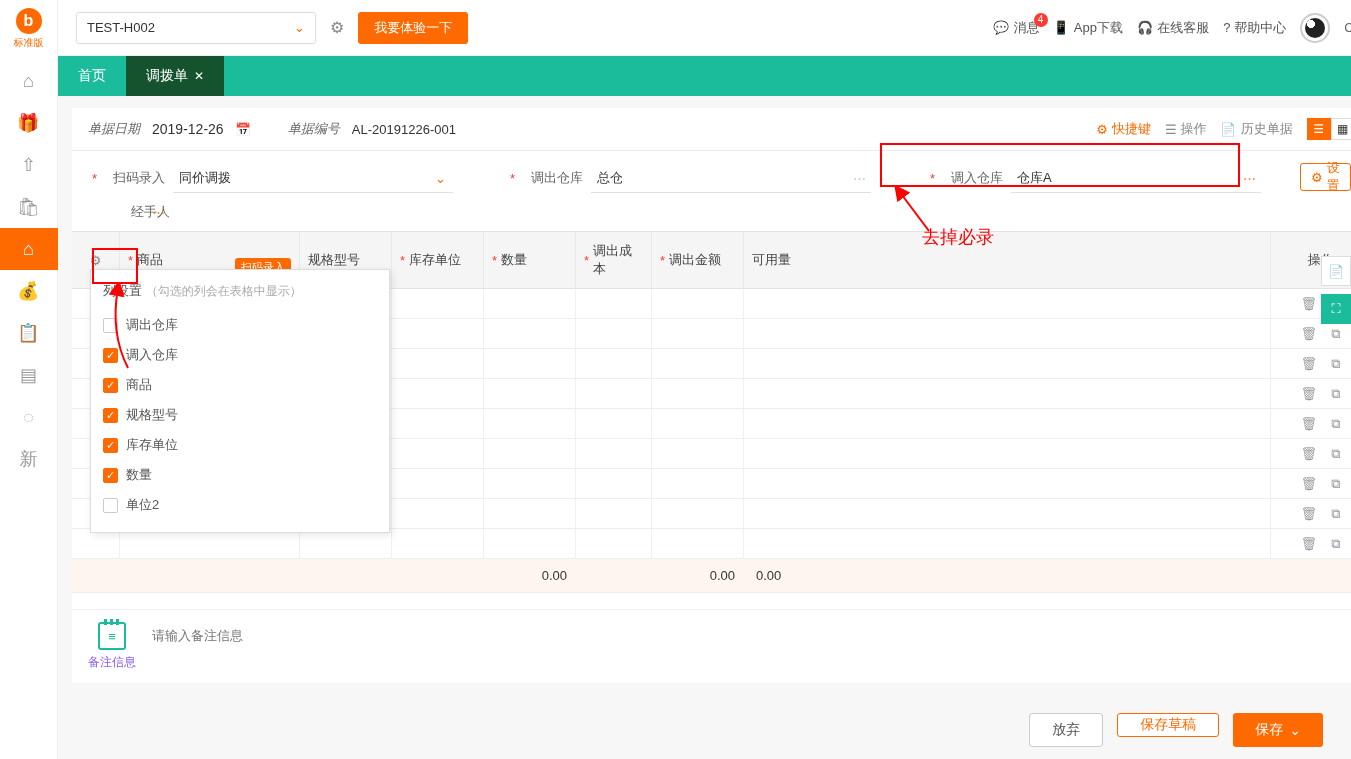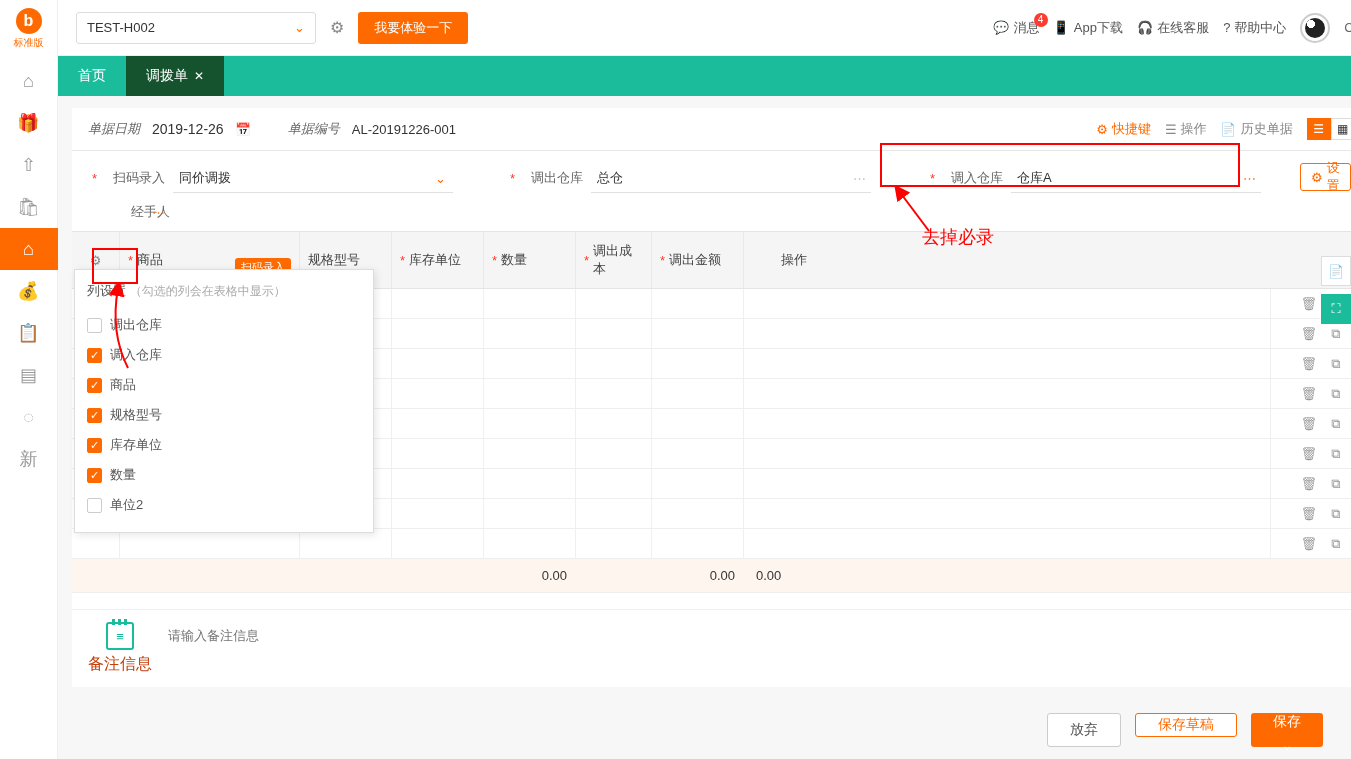--- a/index.html
+++ b/index.html
@@ -90,21 +90,21 @@
 .td-qty { width: 92px; }
 .td-cost { width: 76px; }
 .td-amt { width: 92px; }
 .td-avail { flex: 1; }
 .td-ops { width: 100px; justify-content: center; gap: 14px; color: #999; border-right: none; }
 .td-ops span { cursor: pointer; }
 .table-footer { display: flex; background: #fef6ee; height: 34px; border-bottom: 1px solid #eee; }
 .tf { padding: 0 8px; display: flex; align-items: center; font-size: 13px; color: #333; border-right: 1px solid transparent; }
 
 
-.col-popup { position: absolute; top: 38px; left: 2px; width: 300px; background: #fff; border: 1px solid #ddd; box-shadow: 2px 2px 8px rgba(0,0,0,0.1); padding: 12px; z-index: 20; }
+.col-popup { position: absolute; top: 38px; left: 18px; width: 300px; background: #fff; border: 1px solid #ddd; box-shadow: 2px 2px 8px rgba(0,0,0,0.1); padding: 12px; z-index: 20; }
 .col-popup-title { color: #555; }
 .col-popup-sub { color: #aaa; font-size: 12px; }
 .col-list { margin-top: 10px; max-height: 220px; overflow-y: scroll; border-right: 0; }
 .col-list::-webkit-scrollbar { width: 16px; }
 .col-list::-webkit-scrollbar-track { background: #f0f0f0; }
 .col-list::-webkit-scrollbar-thumb { background: #c8c8c8; }
 .col-item { display: flex; align-items: center; gap: 8px; padding: 6px 0; color: #555; }
 .chk { width: 15px; height: 15px; border: 1px solid #ccc; border-radius: 2px; display: inline-flex; align-items: center; justify-content: center; font-size: 11px; color: #fff; }
 .chk.on { background: #ff6a00; border-color: #ff6a00; }
 .col-popup-btns { display: flex; justify-content: flex-end; gap: 10px; margin-top: 12px; }
@@ -115,21 +115,21 @@
 .remark-area { margin-top: 16px; background: #fff; padding: 12px 16px; display: flex; gap: 16px; align-items: flex-start; border-top: 1px solid #eee; }
 .remark-icon-area { display: flex; flex-direction: column; align-items: center; gap: 4px; color: #1abc9c; }
 .remark-icon { width: 28px; height: 28px; border: 2px solid #1abc9c; border-radius: 3px; display: flex; align-items: center; justify-content: center; position: relative; }
 .remark-icon::before { content: ""; position: absolute; top: -5px; left: 4px; width: 3px; height: 6px; background: #1abc9c; box-shadow: 6px 0 #1abc9c, 12px 0 #1abc9c; }
 .remark-input { flex: 1; border: none; outline: none; font-size: 13px; padding: 6px 0; }
 
 
 .footer-bar { position: absolute; bottom: 12px; right: 14px; left: 72px; display: flex; justify-content: flex-end; gap: 14px; padding: 0 14px; }
 .btn-discard { border: 1px solid #ccc; background: #fff; color: #555; height: 34px; padding: 0 22px; border-radius: 3px; cursor: pointer; font-size: 14px; }
 .btn-draft { border: 1px solid #ff6a00; background: #fff; color: #ff6a00; height: 24px; padding: 0 22px; border-radius: 3px; cursor: pointer; font-size: 14px; }
-.btn-save { border: none; background: #ff6a00; color: #fff; height: 34px; padding: 0 22px; border-radius: 3px; cursor: pointer; font-size: 14px; display: flex; align-items: center; gap: 6px; flex-direction: column; }
+.btn-save { border: none; background: #ff6a00; color: #fff; height: 34px; padding: 0 22px; border-radius: 3px; cursor: pointer; font-size: 14px; display: flex; align-items: center; gap: 6px; }
 
 
 .float-right { position: absolute; right: 0; top: 256px; display: flex; flex-direction: column; gap: 8px; }
 .float-btn { width: 30px; height: 30px; background: #fff; border: 1px solid #ddd; color: #888; display: flex; align-items: center; justify-content: center; cursor: pointer; }
 .float-btn.teal { background: #1abc9c; border-color: #1abc9c; color: #fff; }
 
 
 .anno-box1 { position: absolute; top: 248px; left: 92px; width: 46px; height: 36px; border: 2px solid #ff0000; pointer-events: none; z-index: 30; }
 .anno-box2 { position: absolute; top: 143px; left: 880px; width: 360px; height: 44px; border: 2px solid #ff0000; pointer-events: none; z-index: 30; }
 .anno-text { position: absolute; top: 225px; left: 922px; color: #ff0000; font-size: 18px; font-weight: 500; z-index: 30; pointer-events: none; }
@@ -275,20 +275,21 @@
                 <span>数量</span>
               </div>
             <div class="th th-cost">
                 <span class="req">*</span>
                 <span>调出成本</span>
               </div>
             <div class="th th-amt">
                 <span class="req">*</span>
                 <span>调出金额</span>
               </div>
+            <div class="th th-avail">可用量</div>
             <div class="th th-ops">操作</div>
           </div>
           <div class="table-body" id="tbody">
               <div class="tr">
                 <div class="td td-gear"></div>
                 <div class="td td-product"></div>
                 <div class="td td-spec"></div>
                 <div class="td td-unit"></div>
                 <div class="td td-qty"></div>
                 <div class="td td-cost"></div>
@@ -456,21 +457,21 @@
                   <span class="chk"></span>
                   <span>单位2</span>
                 </div>
               </div>
           </div>
         </div>
 
         <div class="remark-area">
           <div class="remark-icon-area">
             <div class="remark-icon">≡</div>
-            <span style="font-size:16px;color:#c2410c">备注信息</span>
+            <span style="font-size:12px;color:#8b5cf6">备注信息</span>
           </div>
           <input class="remark-input" placeholder="请输入备注信息" style="">
         </div>
 
       </div>
     </div>
   </div>
 
   <div class="float-right">
     <div class="float-btn">📄</div>

